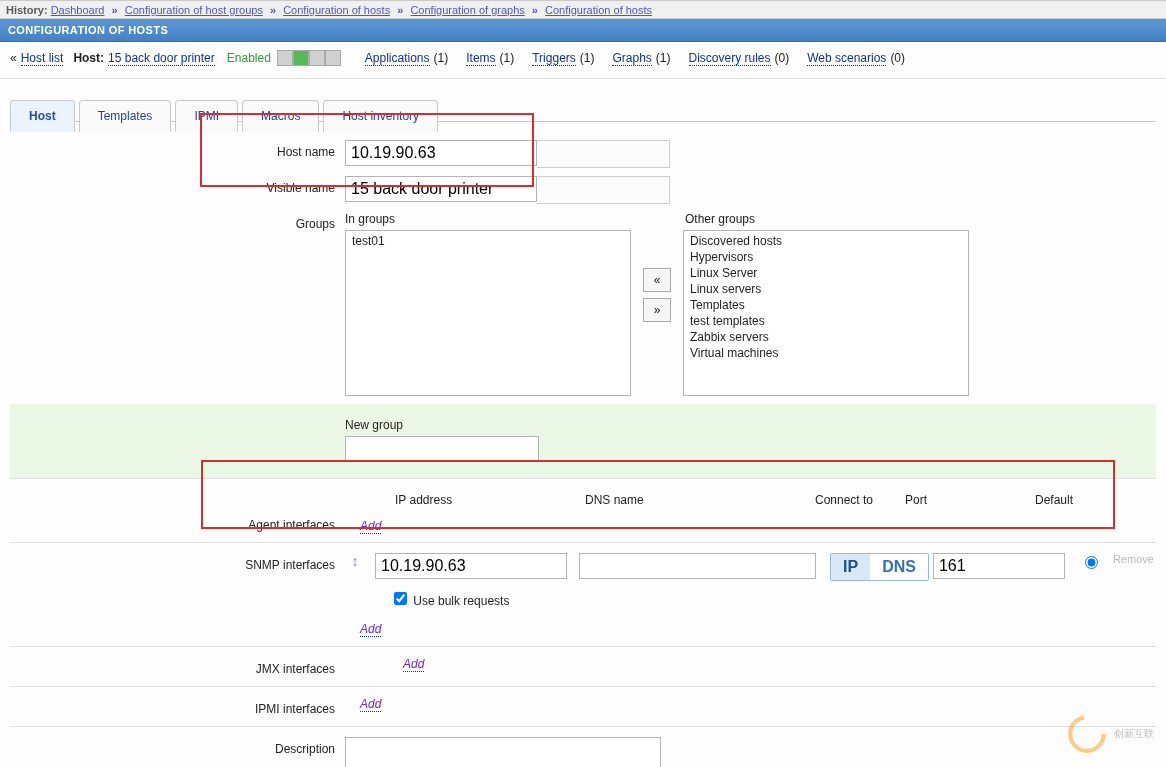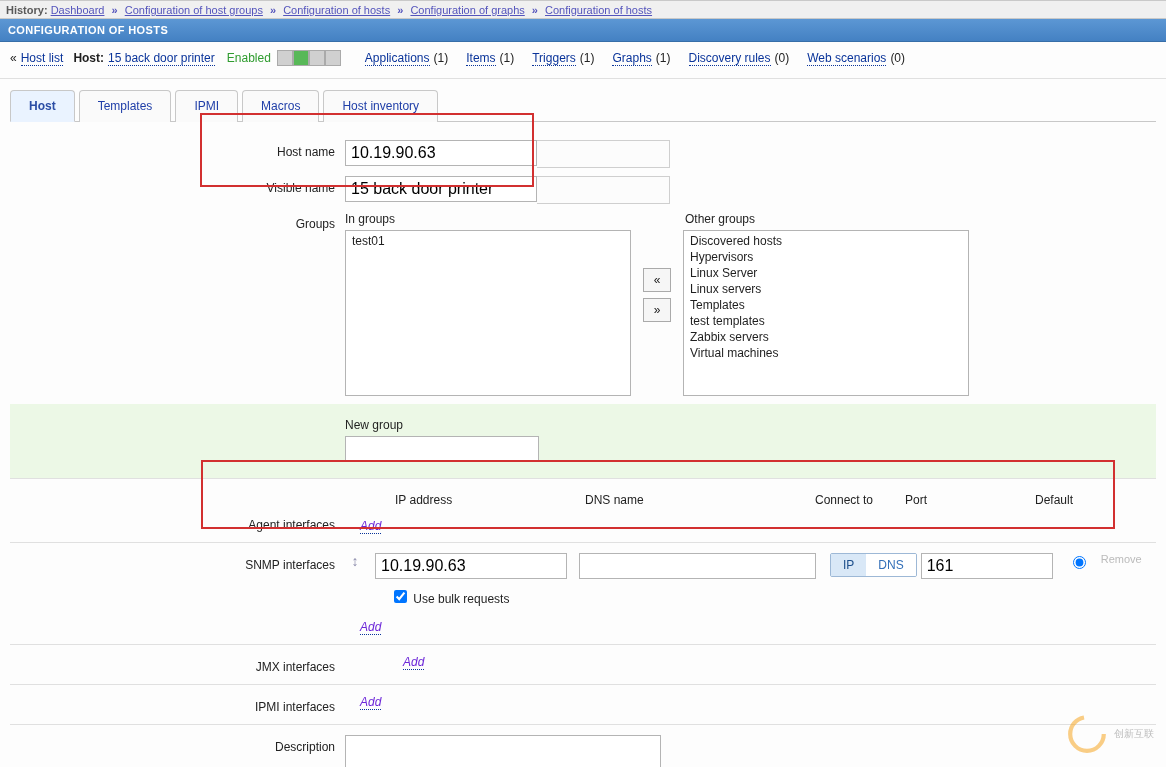--- a/index.html
+++ b/index.html
@@ -13,37 +13,37 @@
   .toolbar { padding:8px 10px 12px 10px; font-size:12px; display:flex; align-items:center; gap:4px; border-bottom:1px solid #e0e0e0;}
   .toolbar .enabled { color:#2f9c2f; margin-left:8px; margin-right:2px;}
   .toolbar .hostlbl { font-weight:bold; margin-left:6px;}
   .toolbar .tlink { color:#0a349a; border-bottom:1px dotted #0a349a; cursor:pointer; }
   .toolbar .count { color:#222; }
   .toolbar .spacer { width:10px; display:inline-block;}
   .minisq { display:inline-flex; gap:0; margin-right:6px;}
   .minisq span { width:14px; height:14px; display:inline-block; border:1px solid #aaa; }
   .tabs { padding:10px 10px 0 10px; }
   .tablist { display:flex; border-bottom:1px solid #c8c8c8; }
-  .tab { padding:8px 18px; border:1px solid #c8c8c8; border-bottom:none; margin-right:4px; border-radius:4px 4px 0 0; background:#fafafa; color:#1f3ea8; cursor:pointer; position:relative; top:1px; }
+  .tab { padding:8px 18px; border:1px solid #c8c8c8; border-bottom:none; margin-right:4px; border-radius:4px 4px 0 0; background:#fafafa; color:#1f3ea8; cursor:pointer; position:relative; top:11px; }
   .tab.active { background:#eaf3ff; color:#2b4da5; font-weight:bold; border-bottom:1px solid #eaf3ff; }
   .form { padding-top:18px; }
   .row { display:flex; align-items:flex-start; margin-bottom:8px; }
   .row label { width:325px; text-align:right; padding-right:10px; padding-top:5px; color:#222; }
   .tin { height:20px; border:1px solid #b4b4b4; padding:2px 5px; font-size:16px; box-sizing:content-box; }
   .listbox { width:280px; height:160px; border:1px solid #b4b4b4; overflow-y:scroll; padding:2px; background:#fff; }
   .listbox div { padding:1px 4px; }
   .mv-btns { display:flex; flex-direction:column; gap:6px; margin:0 12px; padding-top:56px;}
   .mv-btns button { width:28px; height:24px; border:1px solid #aaa; background:#f6f6f6; cursor:pointer; font-size:12px; color:#222;}
   .other-col { display:flex; flex-direction:column; }
   .other-col .lbl { margin-bottom:4px; padding-left:2px; color:#222;}
   .newgroup-band { background:#ecf8e6; padding:14px 0 16px 0; margin-top:6px; }
   .iface-header { display:flex; padding-left:335px; color:#222; font-size:12px; margin-top:6px;}
   .iface-header span { display:inline-block; }
   .toggle { display:inline-flex; border:1px solid #9db8d6; border-radius:2px; overflow:hidden;}
-  .toggle span { padding:4px 12px; font-size:12px; cursor:pointer; font-weight:normal;}
+  .toggle span { padding:4px 12px; font-size:16px; cursor:pointer; font-weight:bold;}
   .toggle .on { background:#d9e8f7; color:#1d4f8c; }
   .toggle .off { background:#fff; color:#326fb8; }
   .drag-ico { color:#8a8aaa; font-size:14px; width:20px; text-align:center; }
   .remove { color:#bbb; font-size:11px; cursor:default;}
   .red-box { border:2px solid #d23030; position:absolute; pointer-events:none; }
   .wrapper { position:relative; }
   textarea.desc { width:310px; height:108px; border:1px solid #b4b4b4; resize:both;}
   .watermark { position:fixed; right:12px; bottom:12px; opacity:.55; font-size:10px; color:#888; display:flex; align-items:center; gap:6px;}
   .watermark svg { width:42px; height:42px;}
 </style>

